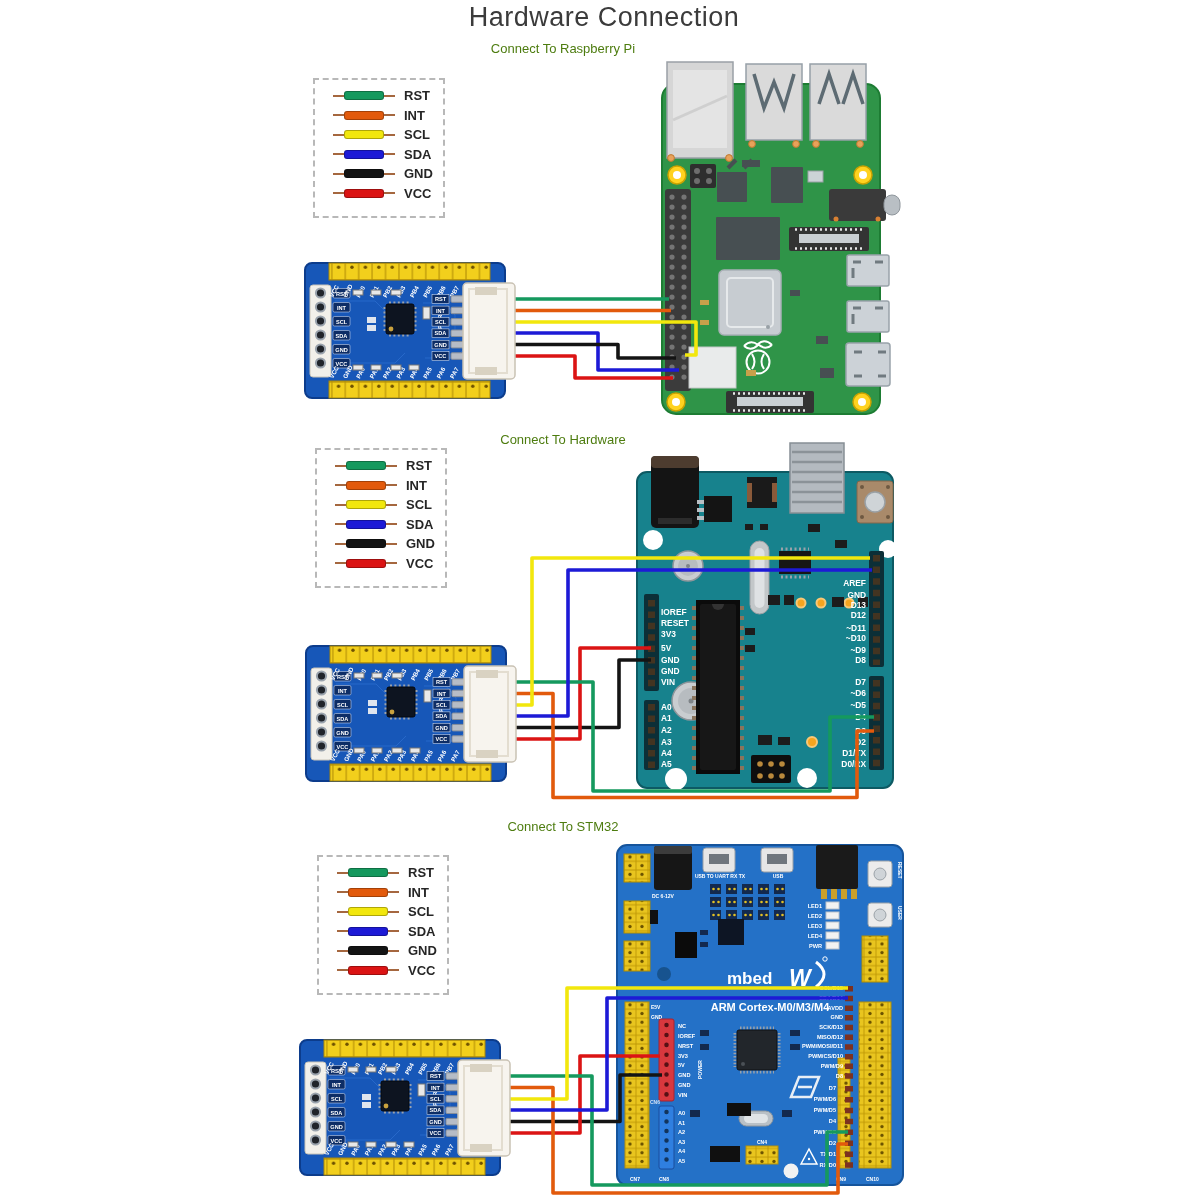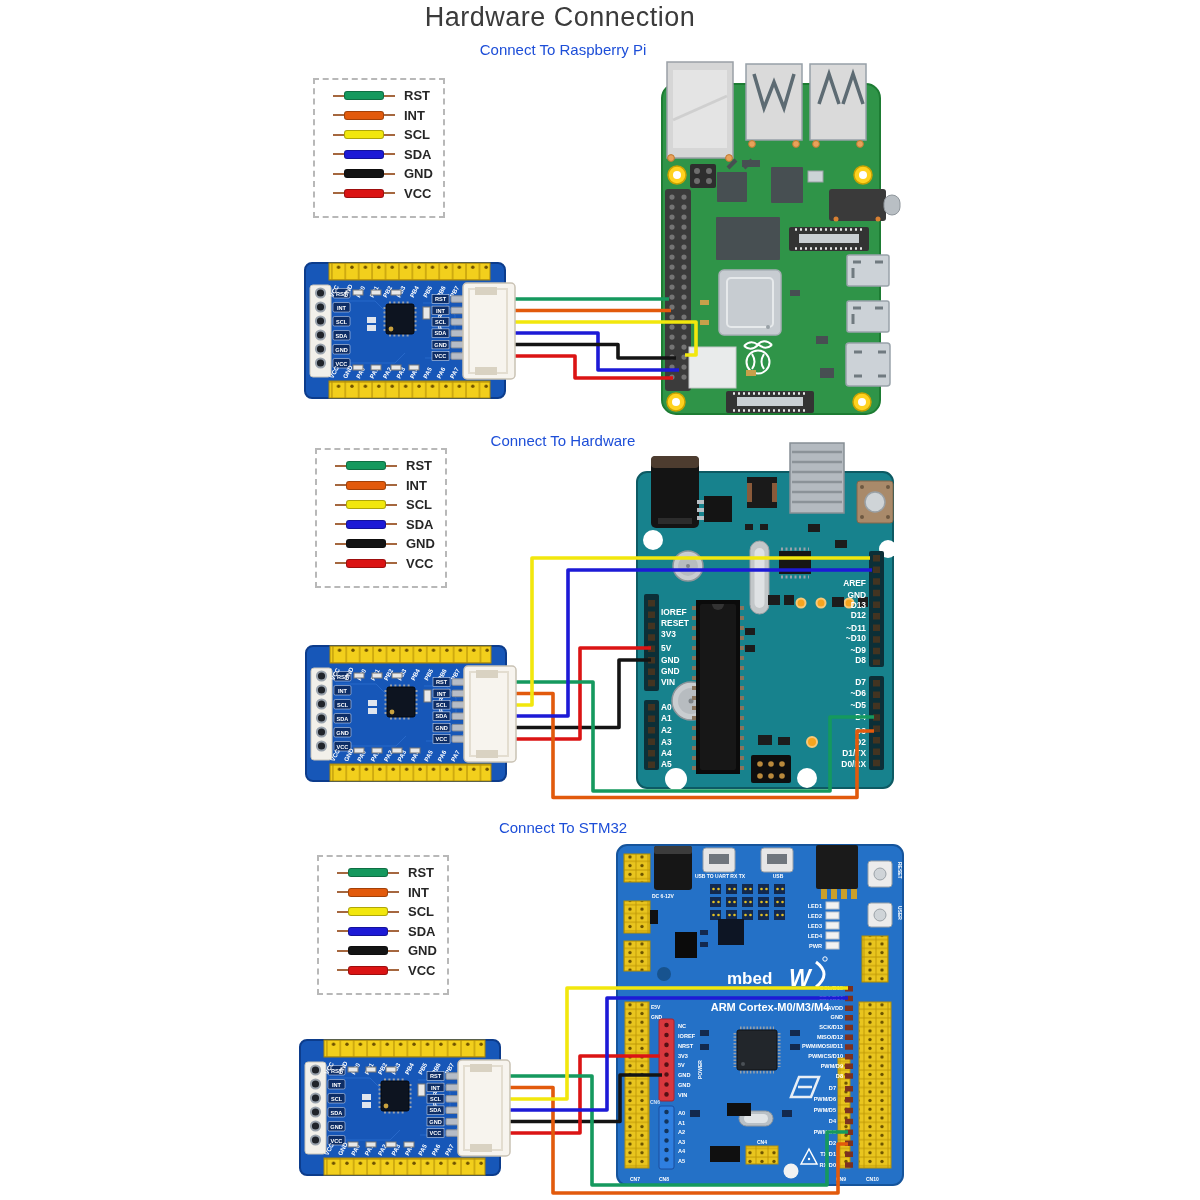--- a/index.html
+++ b/index.html
@@ -1,21 +1,21 @@
 <!DOCTYPE html>
 <html><head>
 <meta charset="utf-8">
 <style>
   html,body{margin:0;padding:0;background:#ffffff;}
   .canvas{position:relative;width:1200px;height:1200px;background:#fff;overflow:hidden;
           font-family:"Liberation Sans",sans-serif;}
   .page-title{position:absolute;top:2px;left:0;width:1120px;text-align:center;
-              font-size:27px;font-weight:500;color:#3b3b3b;letter-spacing:.5px;}
+              font-size:27px;font-weight:500;color:#3b3b3b;letter-spacing:.5px;padding-left:44px;}
   .subtitle{position:absolute;left:0;width:1126px;text-align:center;
-            font-size:15px;color:#1d4ed8;}
+            font-size:13px;color:#4d7c0f;}
   #sub-rpi{top:41px}
   #sub-arduino{top:432px}
   #sub-stm32{top:819px}
   .legend{position:absolute;width:128px;height:130px;border:2px dashed #b8b8b8;
           padding:6px 0 0 0;background:#fff;}
   #legend-rpi{left:313px;top:78px}
   #legend-arduino{left:315px;top:448px}
   #legend-stm32{left:317px;top:855px}
   .leg-row{display:flex;align-items:center;height:19.5px;padding-left:18px;}
   .swatch{position:relative;width:62px;height:11px;margin-right:9px;flex:0 0 auto;}

